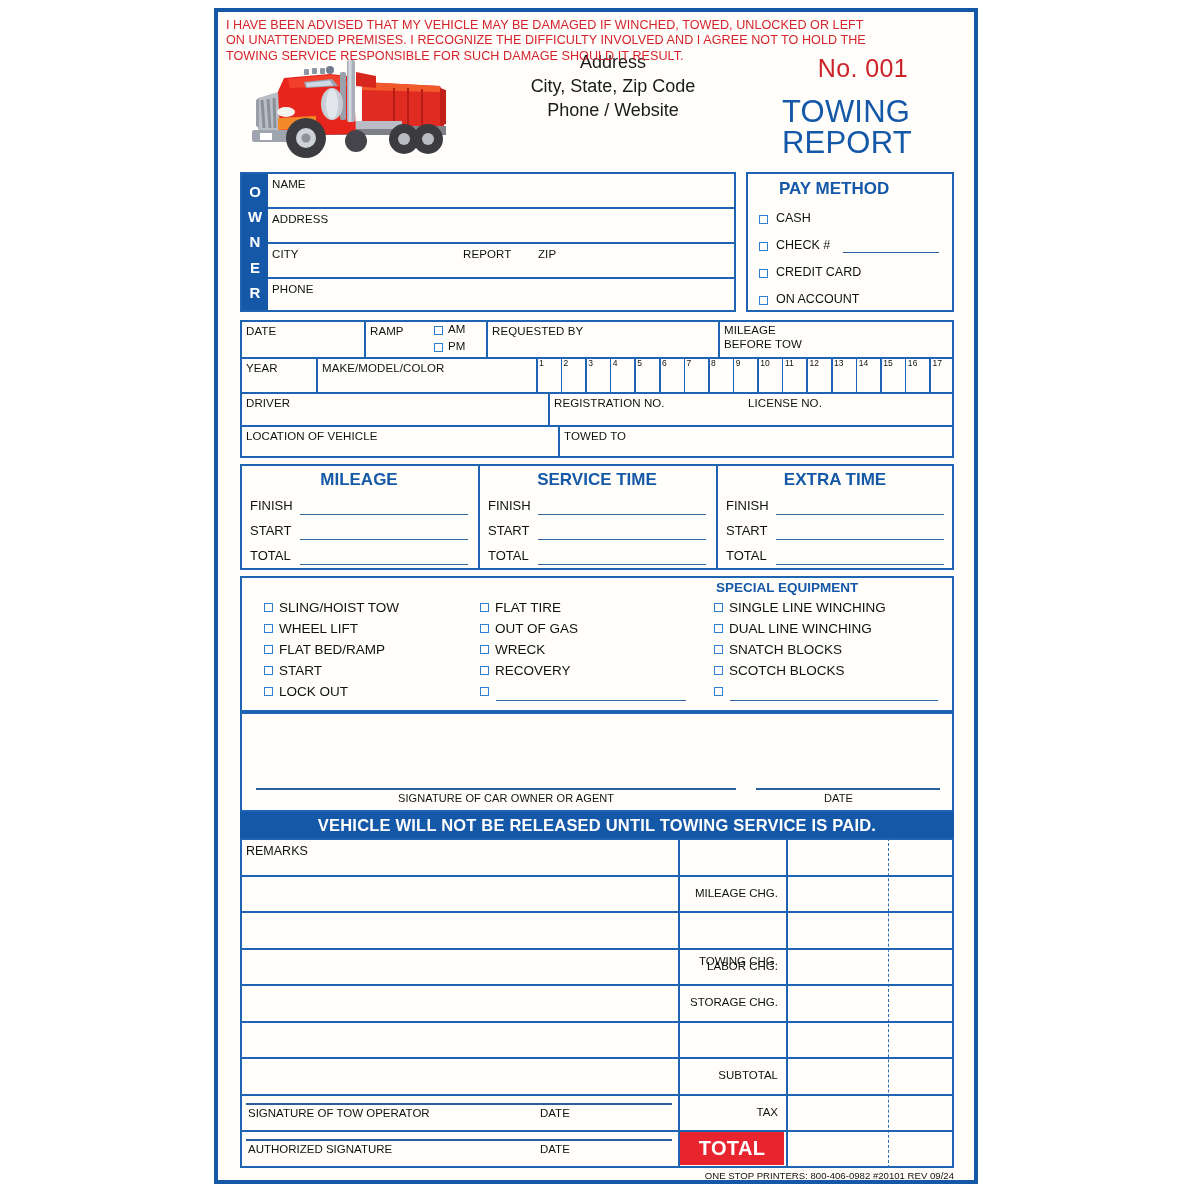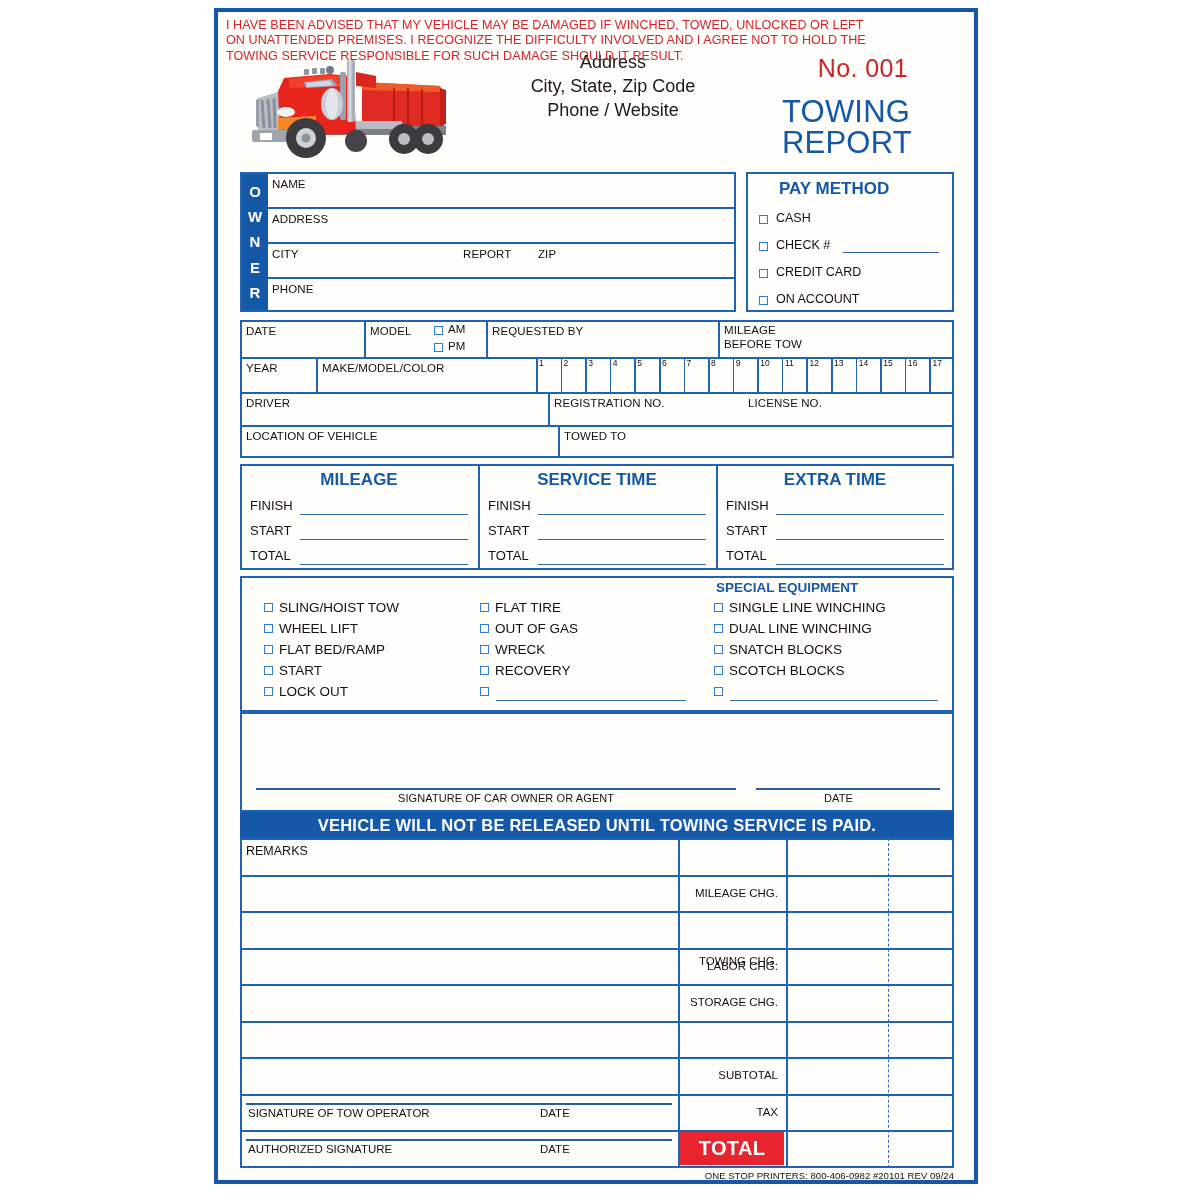--- a/index.html
+++ b/index.html
@@ -254,21 +254,21 @@
 
       <div class="vline" style="left:98px;top:345px;height:35px;"></div>
       <div class="vline" style="left:318px;top:345px;height:35px;"></div>
 
       <div class="vline" style="left:330px;top:380px;height:33px;"></div>
 
       <div class="vline" style="left:340px;top:413px;height:33px;"></div>
 
       <div class="lbl" style="left:28px;top:313px;">DATE</div>
       <div style="position:absolute;left:28px;top:326px;width:112px;height:16px;"></div>
-      <div class="lbl" style="left:152px;top:313px;">MODEL</div>
+      <div class="lbl" style="left:152px;top:313px;">RAMP</div>
       <div style="position:absolute;left:152px;top:326px;width:58px;height:16px;"></div>
       <div class="chk" style="left:216px;top:314px;"></div>
       <div class="lbl" style="left:230px;top:311px;">AM</div>
       <div class="chk" style="left:216px;top:331px;"></div>
       <div class="lbl" style="left:230px;top:328px;">PM</div>
       <div class="lbl" style="left:274px;top:313px;">REQUESTED BY</div>
       <div style="position:absolute;left:274px;top:326px;width:220px;height:16px;"></div>
       <div class="lbl" style="left:506px;top:312px;">MILEAGE</div>
       <div class="lbl" style="left:506px;top:326px;">BEFORE TOW</div>
       <div style="position:absolute;left:600px;top:318px;width:130px;height:22px;"></div>

